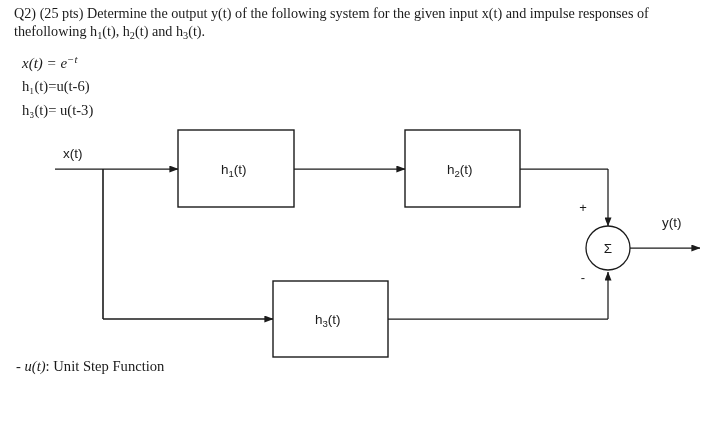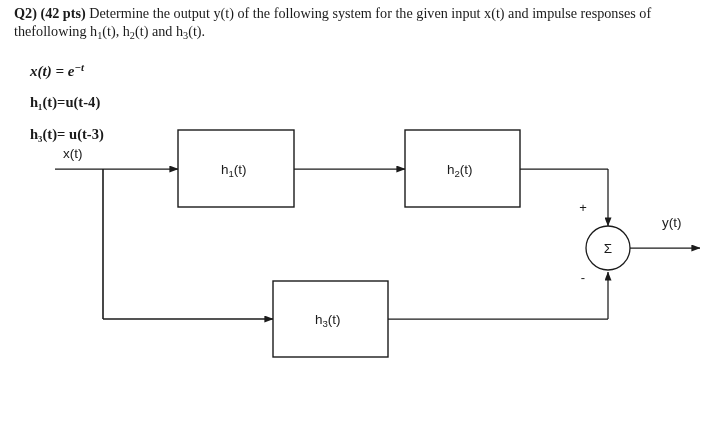--- a/index.html
+++ b/index.html
@@ -23,35 +23,34 @@
     left: 14px;
     top: 5px;
     width: 694px;
   }
   .prob-para {
     font-size: 14.2px;
     line-height: 17.5px;
     text-align: left;
     margin: 0;
   }
-  .prob-para b { font-weight: bold; }
+  .prob-para b { font-weight: normal; }
   .sub { font-size: 0.72em; vertical-align: -0.28em; }
 
   .eq-list {
     margin: 2px 0 0 0;
     padding: 0;
     list-style: none;
   }
   .eq-line {
     font-size: 14.6px;
     line-height: 15.6px;
-    margin: 16px;
+    margin: 8px;
     padding: 0;
     white-space: pre;
-    font-weight: bold;
   }
   .eq-italic {
     font-style: italic;
     font-size: 15px;
   }
   .eq-italic .sup {
     font-size: 0.72em;
     vertical-align: 0.42em;
     font-style: italic;
   }
@@ -104,25 +103,25 @@
   }
   .legend-line .fn {
     font-style: italic;
     font-family: "Liberation Serif", "DejaVu Serif", serif;
   }
 </style>
 </head>
 <body>
 
 <div id="problem-statement">
-  <p class="prob-para"><b>Q2)</b><span> </span><b>(42 pts)</b><span> Determine the output y(t) of the following system for the given input x(t) and impulse responses of the</span><span>following h</span><span class="sub">1</span><span>(t), h</span><span class="sub">2</span><span>(t) and h</span><span class="sub">3</span><span>(t).</span></p>
+  <p class="prob-para"><b>Q2)</b><span> </span><b>(25 pts)</b><span> Determine the output y(t) of the following system for the given input x(t) and impulse responses of the</span><span>following h</span><span class="sub">1</span><span>(t), h</span><span class="sub">2</span><span>(t) and h</span><span class="sub">3</span><span>(t).</span></p>
 
   <div class="eq-list">
     <div class="eq-line eq-italic"><span>x(t) = e</span><span class="sup">−t</span></div>
-    <div class="eq-line">h₁(t)=u(t-4)</div>
+    <div class="eq-line">h₁(t)=u(t-6)</div>
     <div class="eq-line">h₃(t)= u(t-3)</div>
   </div>
 </div>
 
 <div id="block-diagram">
   <svg width="716" height="252" viewBox="0 0 716 252" xmlns="http://www.w3.org/2000/svg">
     <defs>
       <marker id="arrowhead" markerWidth="9" markerHeight="7" refX="8.6" refY="3.5" orient="auto" markerUnits="userSpaceOnUse">
         <polygon points="0 0, 9 3.5, 0 7" fill="#1b1b1b"></polygon>
       </marker>
@@ -157,13 +156,14 @@
     <text class="sign-label" x="583" y="170" text-anchor="middle">-</text>
 
     <line x1="630" y1="136" x2="700" y2="136" stroke="#1b1b1b" stroke-width="1.25" marker-end="url(#arrowhead)"></line>
 
     <text class="sig-label" x="63" y="46">x(t)</text>
     <text class="sig-label" x="662" y="115">y(t)</text>
   </svg>
 </div>
 
 <div id="legend">
+  <p class="legend-line"><span>- </span><span class="fn">u(t)</span><span>: Unit Step Function</span></p>
 </div>
 
 </body></html>

